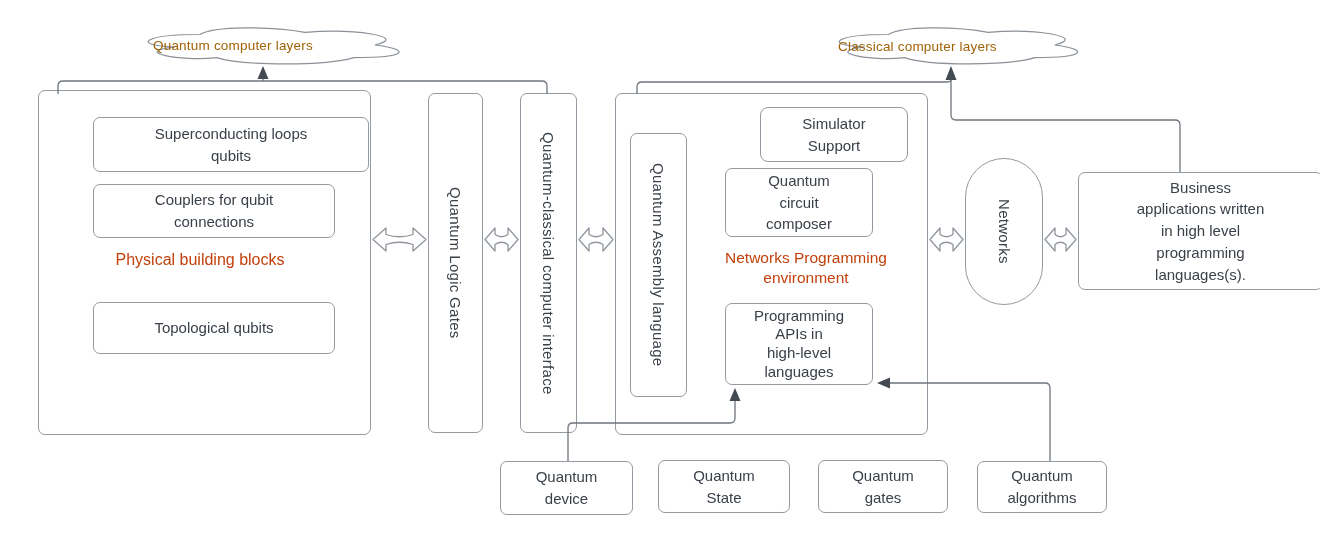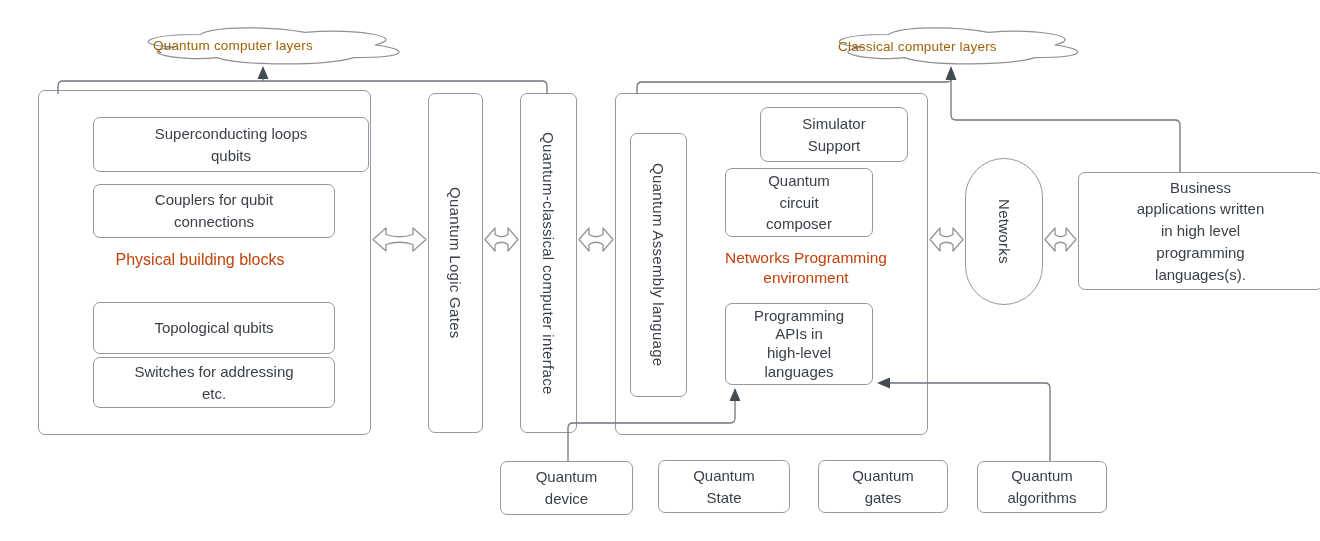--- a/index.html
+++ b/index.html
@@ -40,22 +40,20 @@
   <div class="box" style="left:93px;top:117px;width:276px;height:55px;"><span>Superconducting loops
 qubits</span></div>
 
   <div class="box" style="left:93px;top:184px;width:242px;height:54px;"><span>Couplers for qubit
 connections</span></div>
 
   <div class="plabel" style="left:80px;top:251px;width:240px;">Physical building blocks</div>
 
   <div class="box" style="left:93px;top:290px;width:242px;height:52px;margin-top:12px;"><span>Topological qubits</span></div>
 
-  <div class="box" style="left:93px;top:357px;width:242px;height:51px;"><span>Switches for addressing
-etc.</span></div>
 
   <div class="box vbox" style="left:428px;top:93px;width:55px;height:340px;"><span>Quantum Logic Gates</span></div>
 
   <div class="box vbox" style="left:520px;top:93px;width:57px;height:340px;"><span>Quantum-classical computer interface</span></div>
 
   <div class="box group" style="left:615px;top:93px;width:313px;height:342px;"></div>
 
   <div class="box vbox" style="left:630px;top:133px;width:57px;height:264px;"><span>Quantum Assembly language</span></div>
 
   <div class="box" style="left:760px;top:107px;width:148px;height:55px;border-radius:8px;"><span>Simulator

